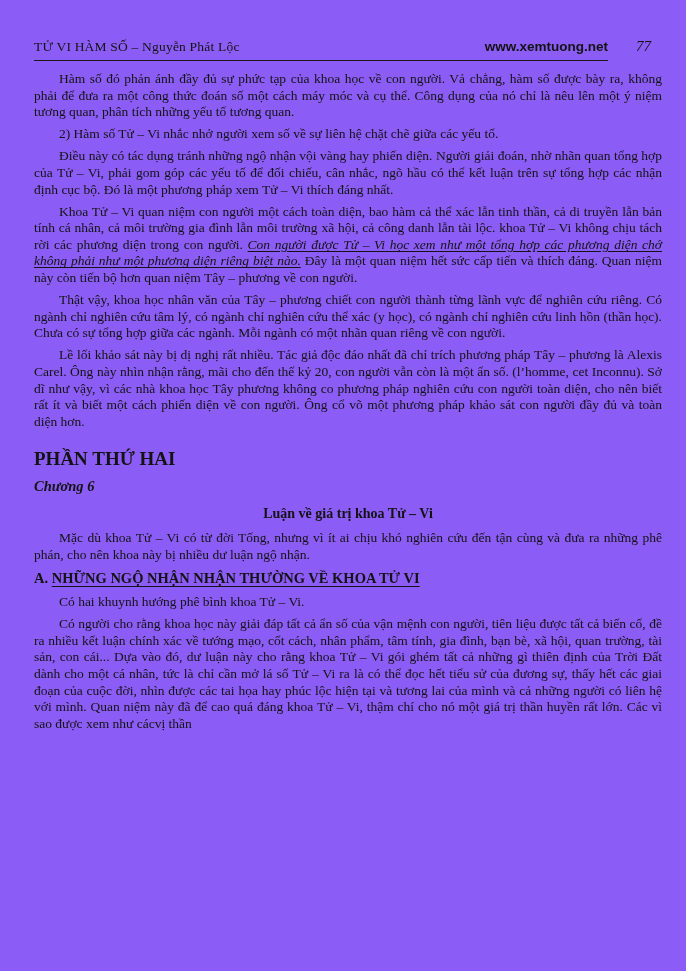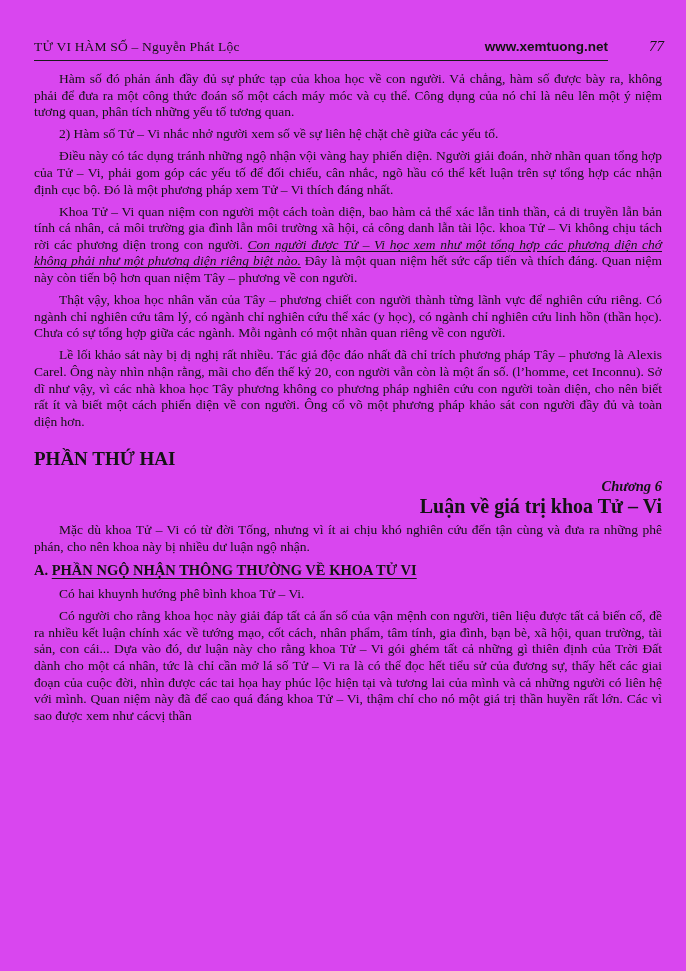--- a/index.html
+++ b/index.html
@@ -1,64 +1,64 @@
 <!DOCTYPE html>
 <html><head>
 <meta charset="utf-8">
 <style>
   html,body{margin:0;padding:0;background:#e8e8e8;}
   .page{
     position:relative;
     width:686px;height:971px;
     margin:0 auto;
-    background:#d946ef;
+    background:#8b5cf6;
     color:#131313;
     font-family:"Liberation Serif","DejaVu Serif",serif;
     overflow:hidden;
     box-sizing:border-box;
   }
   .header{
     position:absolute;top:38px;left:34px;right:22px;
     display:flex;align-items:baseline;
   }
   .header .title{
     font-size:13.5px;letter-spacing:.2px;white-space:nowrap;
   }
   .header .spacer{flex:1;}
   .header .site{
     font-family:"Liberation Sans","DejaVu Sans",sans-serif;
     font-weight:bold;font-size:13.5px;white-space:nowrap;
   }
   .header .pagenum{
-    font-style:italic;font-size:15px;margin-left:28px;width:28px;text-align:right;
+    font-style:italic;font-size:15px;margin-left:28px;width:28px;
   }
   .header-rule{
     position:absolute;top:60px;left:34px;width:574px;height:0;
     border-top:1.6px solid #1a1a1a;
   }
   .doc-body{
     position:absolute;top:71px;left:34px;right:24px;
     font-size:13.5px;line-height:16.6px;
   }
   .blk{margin:0;}
   .p{
     text-align:justify;
     text-indent:25px;
     margin-bottom:5.5px;
   }
   .h-part{
     text-align:left;font-weight:bold;font-size:19px;line-height:22px;
     margin-top:18px;margin-bottom:8px;
   }
   .h-chapter{
-    text-align:right;font-weight:bold;font-style:italic;font-size:14.5px;line-height:17px;
-    margin-bottom:2px;
+    text-align:left;font-weight:bold;font-style:italic;font-size:14.5px;line-height:17px;
+    margin-bottom:10px;
   }
   .h-chapter-title{
-    text-align:right;font-weight:bold;font-size:20px;line-height:18px;
+    text-align:center;font-weight:bold;font-size:14px;line-height:18px;
     margin-bottom:7px;
   }
   .h-section{
     font-weight:bold;font-size:14.5px;line-height:18px;
     margin-top:5px;margin-bottom:7px;
   }
   .s-n{}
   .s-iu{font-style:italic;text-decoration:underline;text-underline-offset:2px;}
   .s-b{font-weight:bold;}
   .s-bu{font-weight:bold;text-decoration:underline;text-underline-offset:3px;}
@@ -78,17 +78,17 @@
       <div class="blk p"><span class="s-n">Hàm số đó phản ánh đầy đủ sự phức tạp của khoa học về con người. Vả chẳng, hàm số được bày ra, không phải để đưa ra một công thức đoán số một cách máy móc và cụ thể. Công dụng của nó chỉ là nêu lên một ý niệm tương quan, phân tích những yếu tố tương quan.</span></div>
       <div class="blk p"><span class="s-n">2) Hàm số Tử – Vi nhắc nhở người xem số về sự liên hệ chặt chẽ giữa các yếu tố.</span></div>
       <div class="blk p"><span class="s-n">Điều này có tác dụng tránh những ngộ nhận vội vàng hay phiến diện. Người giải đoán, nhờ nhãn quan tổng hợp của Tử – Vi, phải gom góp các yếu tố để đối chiếu, cân nhắc, ngõ hầu có thể kết luận trên sự tổng hợp các nhận định cục bộ. Đó là một phương pháp xem Tử – Vi thích đáng nhất.</span></div>
       <div class="blk p"><span class="s-n">Khoa Tử – Vi quan niệm con người một cách toàn diện, bao hàm cả thể xác lẫn tinh thần, cả di truyền lẫn bản tính cá nhân, cả môi trường gia đình lẫn môi trường xã hội, cả công danh lẫn tài lộc. khoa Tử – Vi không chịu tách rời các phương diện trong con người. </span><span class="s-iu">Con người được Tử – Vi học xem như một tổng hợp các phương diện chớ không phải như một phương diện riêng biệt nào.</span><span class="s-n"> Đây là một quan niệm hết sức cấp tiến và thích đáng. Quan niệm này còn tiến bộ hơn quan niệm Tây – phương về con người.</span></div>
       <div class="blk p"><span class="s-n">Thật vậy, khoa học nhân văn của Tây – phương chiết con người thành từng lãnh vực để nghiên cứu riêng. Có ngành chỉ nghiên cứu tâm lý, có ngành chỉ nghiên cứu thể xác (y học), có ngành chỉ nghiên cứu linh hồn (thần học). Chưa có sự tổng hợp giữa các ngành. Mỗi ngành có một nhãn quan riêng về con người.</span></div>
       <div class="blk p"><span class="s-n">Lề lối khảo sát này bị dị nghị rất nhiều. Tác giả độc đáo nhất đã chỉ trích phương pháp Tây – phương là Alexis Carel. Ông này nhìn nhận rằng, mãi cho đến thế kỷ 20, con người vẫn còn là một ẩn số. (l’homme, cet Inconnu). Sở dĩ như vậy, vì các nhà khoa học Tây phương không co phương pháp nghiên cứu con người toàn diện, cho nên biết rất ít và biết một cách phiến diện về con người. Ông cổ võ một phương pháp khảo sát con người đầy đủ và toàn diện hơn.</span></div>
       <div class="blk h-part"><span class="s-n">PHẦN THỨ HAI</span></div>
       <div class="blk h-chapter"><span class="s-n">Chương 6</span></div>
       <div class="blk h-chapter-title"><span class="s-n">Luận về giá trị khoa Tử – Vi</span></div>
       <div class="blk p"><span class="s-n">Mặc dù khoa Tử – Vi có từ đời Tống, nhưng vì ít ai chịu khó nghiên cứu đến tận cùng và đưa ra những phê phán, cho nên khoa này bị nhiều dư luận ngộ nhận.</span></div>
-      <div class="blk h-section"><span class="s-b">A. </span><span class="s-bu">PHẦN NGỘ NHẬN THÔNG THƯỜNG VỀ KHOA TỬ VI</span></div>
+      <div class="blk h-section"><span class="s-b">A. </span><span class="s-bu">NHỮNG NGỘ NHẬN NHẬN THƯỜNG VỀ KHOA TỬ VI</span></div>
       <div class="blk p"><span class="s-n">Có hai khuynh hướng phê bình khoa Tử – Vi.</span></div>
       <div class="blk p"><span class="s-n">Có người cho rằng khoa học này giải đáp tất cả ẩn số của vận mệnh con người, tiên liệu được tất cả biến cố, đề ra nhiều kết luận chính xác về tướng mạo, cốt cách, nhân phẩm, tâm tính, gia đình, bạn bè, xã hội, quan trường, tài sản, con cái... Dựa vào đó, dư luận này cho rằng khoa Tử – Vi gói ghém tất cả những gì thiên định của Trời Đất dành cho một cá nhân, tức là chỉ cần mở lá số Tử – Vi ra là có thể đọc hết tiểu sử của đương sự, thấy hết các giai đoạn của cuộc đời, nhìn được các tai họa hay phúc lộc hiện tại và tương lai của mình và cả những người có liên hệ với mình. Quan niệm này đã để cao quá đáng khoa Tử – Vi, thậm chí cho nó một giá trị thần huyền rất lớn. Các vì sao được xem như cácvị thần</span></div>
     </div>
 </div>
 
 </body></html>

